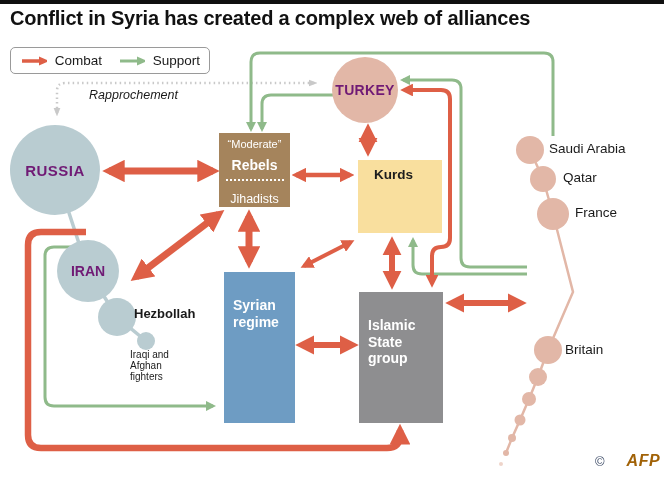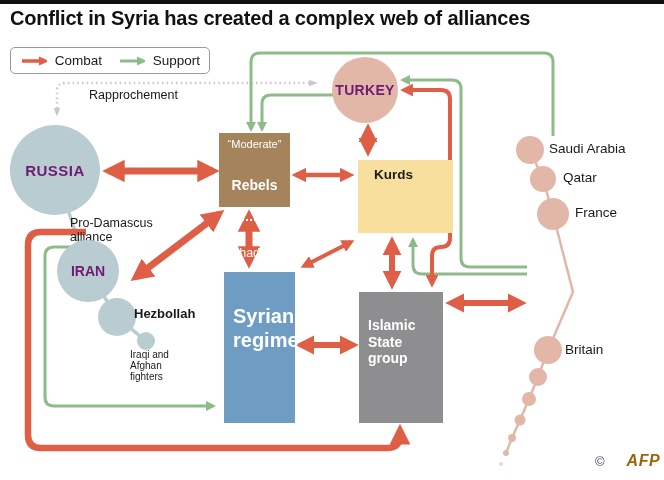--- a/index.html
+++ b/index.html
@@ -5,33 +5,33 @@
   html,body{margin:0;padding:0;background:#fff;}
   .stage{position:relative;width:664px;height:480px;background:#fff;overflow:hidden;
          font-family:"Liberation Sans","DejaVu Sans",sans-serif;}
   .toprule{position:absolute;left:0;top:0;width:664px;height:4px;background:#101010;}
   .title{position:absolute;left:10px;top:7px;font-size:20px;font-weight:bold;color:#111;
          letter-spacing:-0.2px;white-space:nowrap;}
   .legend{position:absolute;left:10px;top:47px;width:200px;height:27px;border:1.4px solid #9a9a9a;
           border-radius:5px;background:#fff;display:flex;align-items:center;gap:8px;padding:0 9px;box-sizing:border-box;}
   .legend .lab{font-size:13.5px;color:#1a1a1a;}
   .clabel{position:absolute;white-space:pre-line;color:#1a1a1a;}
-  .italic{}
+  .italic{font-style:italic;}
   .circle{position:absolute;border-radius:50%;display:flex;align-items:center;justify-content:center;
           color:#701a75;font-weight:bold;text-align:center;}
   .c-blue{background:#b9ccd1;}
   .c-pink{background:#e2b7a7;}
-  .box{position:absolute;box-sizing:border-box;gap:20px;}
+  .box{position:absolute;box-sizing:border-box;}
   .rebels{background:#a5845c;color:#fff;display:flex;flex-direction:column;align-items:center;text-align:center;}
   .rebels .t1{font-size:11px;margin-top:5px;}
   .rebels .t2{font-size:14px;font-weight:bold;margin-top:7px;}
   .rebels .sep{width:58px;border-top:2px dotted #fff;margin-top:6px;}
-  .rebels .t3{font-size:12.5px;margin-top:5px;}
+  .rebels .t3{font-size:12.5px;margin-top:11px;}
   .kurds{background:#f9df9e;color:#1d1d1d;font-weight:bold;font-size:13.5px;padding:7px 0 0 9px;}
-  .regime{background:#6e9cc3;color:#fff;font-weight:bold;font-size:20px;line-height:1.2;
+  .regime{background:#6e9cc3;color:#fff;font-weight:bold;font-size:14px;line-height:1.2;
           padding:8px 16px 0 9px;white-space:pre-line;}
   .isbox{background:#8e8e90;color:#fff;font-weight:bold;font-size:14px;line-height:1.2;
           padding:8px 0 8px 9px;white-space:pre-line;}
   svg.layer{position:absolute;left:0;top:0;}
   .credit{position:absolute;left:595px;top:452px;display:flex;align-items:center;gap:4px;}
   .credit .cc{font-size:13px;color:#3c4a66;}
   .credit .afp{font-size:16px;font-weight:bold;font-style:italic;color:#a16207;letter-spacing:0.5px;margin-left:18px;}
 </style>
 </head>
 <body>
@@ -94,22 +94,20 @@
     </svg>
     <span class="lab">Combat</span>
     <svg width="30" height="12" style="margin-left:8px">
       <line x1="2" y1="6" x2="21" y2="6" stroke="#8fba8a" stroke-width="3"></line>
       <polygon points="19,1.5 29,6 19,10.5" fill="#8fba8a"></polygon>
     </svg>
     <span class="lab">Support</span>
   </div>
 
   <div class="clabel italic" style="left:89px;top:88px;font-size:12.5px;">Rapprochement</div>
-  <div class="clabel italic" style="left:70px;top:216px;font-size:12.5px;line-height:1.15;">Pro-Damascus
-alliance</div>
 
   <div class="circle c-blue" style="left:10px;top:125px;width:90px;height:90px;font-size:15px;letter-spacing:0.5px;">
     <span>RUSSIA</span>
   </div>
   <div class="circle c-blue" style="left:57px;top:240px;width:62px;height:62px;font-size:14px;">
     <span>IRAN</span>
   </div>
   <div class="circle c-blue" style="left:98px;top:298px;width:38px;height:38px;"></div>
   <div class="clabel" style="left:134px;top:306px;font-size:13px;font-weight:bold;">Hezbollah</div>
   <div class="circle c-blue" style="left:137px;top:332px;width:18px;height:18px;"></div>
@@ -120,21 +118,21 @@
   <div class="circle c-pink" style="left:332px;top:57px;width:66px;height:66px;font-size:14px;letter-spacing:0.3px;">
     <span>TURKEY</span>
   </div>
 
   <div class="box rebels" style="left:219px;top:133px;width:71px;height:74px;">
     <span class="t1">“Moderate”</span>
     <span class="t2">Rebels</span>
     <span class="sep"></span>
     <span class="t3">Jihadists</span>
   </div>
-  <div class="box kurds" style="left:358px;top:160px;width:95px;height:73px;padding-left:16px;">
+  <div class="box kurds" style="left:358px;top:160px;width:84px;height:73px;padding-left:16px;">
     <span>Kurds</span>
   </div>
   <div class="box regime" style="left:224px;top:272px;width:71px;height:151px;">
     <span>Syrian
 regime</span>
   </div>
   <div class="box isbox" style="left:359px;top:292px;width:84px;height:131px;">
     <span>Islamic
 State
 group</span>

